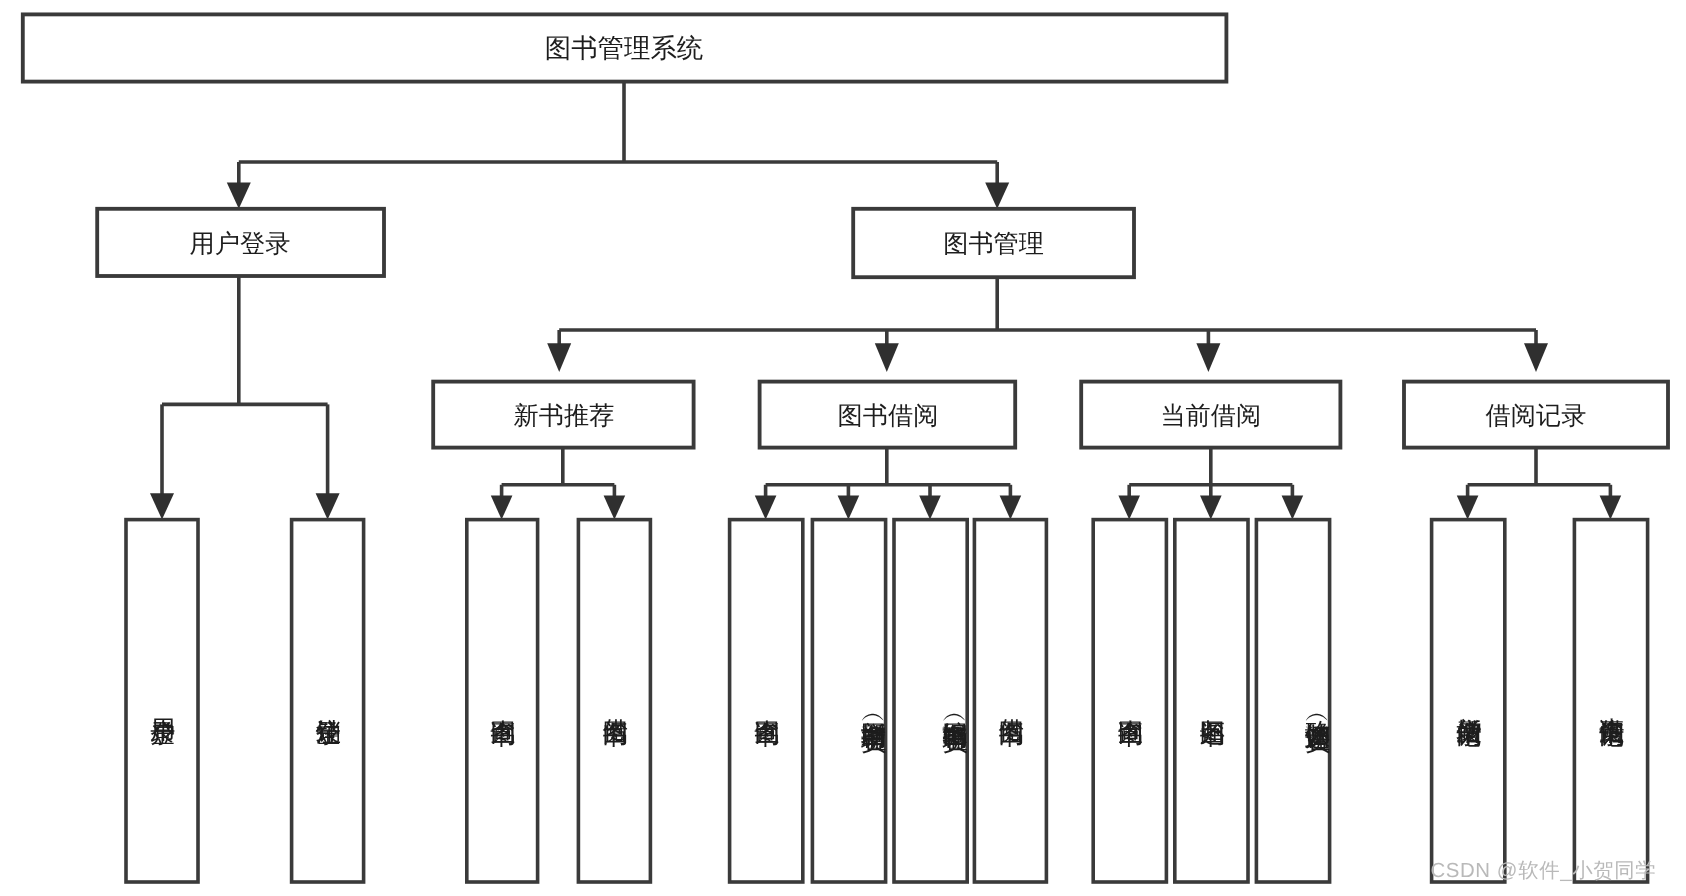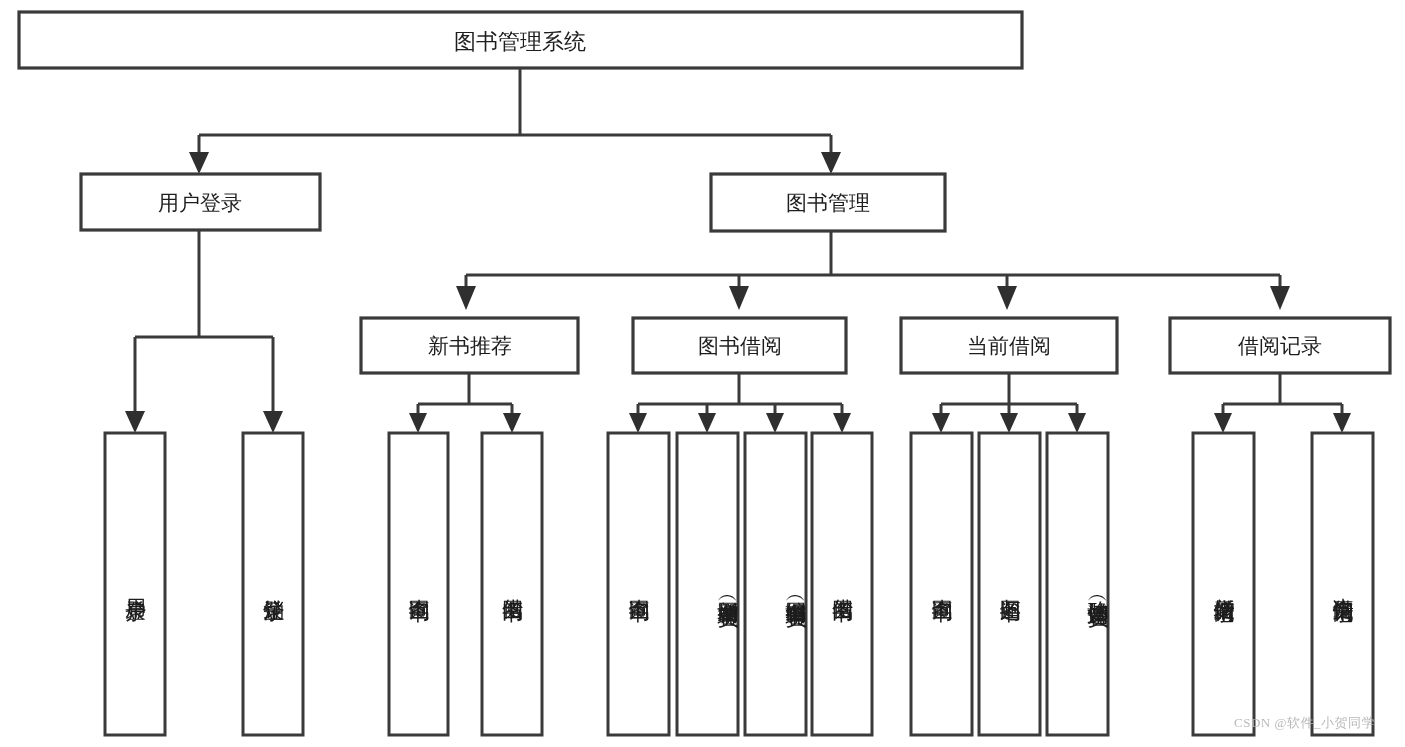--- a/index.html
+++ b/index.html
@@ -79,26 +79,25 @@
     justify-content: center;
     pointer-events: none;
   }
   .vlabel.centered {
     align-items: center;
   }
   .watermark {
     position: absolute;
     left: 1192px;
     top: 714px;
-    font-family: Liberation Serif, serif;
-    font-size: 13px;
+    font-family: Liberation Sans, sans-serif;
+    font-size: 17px;
     color: #b9b9b9;
     white-space: nowrap;
     letter-spacing: 0.5px;
-    padding-left: 42px;
   }
 </style>
 </head>
 <body>
 
 <div id="diagram-root">
 
   <svg class="diagram-canvas" viewBox="0 0 1405 747" xmlns="http://www.w3.org/2000/svg">
 
     <g>

